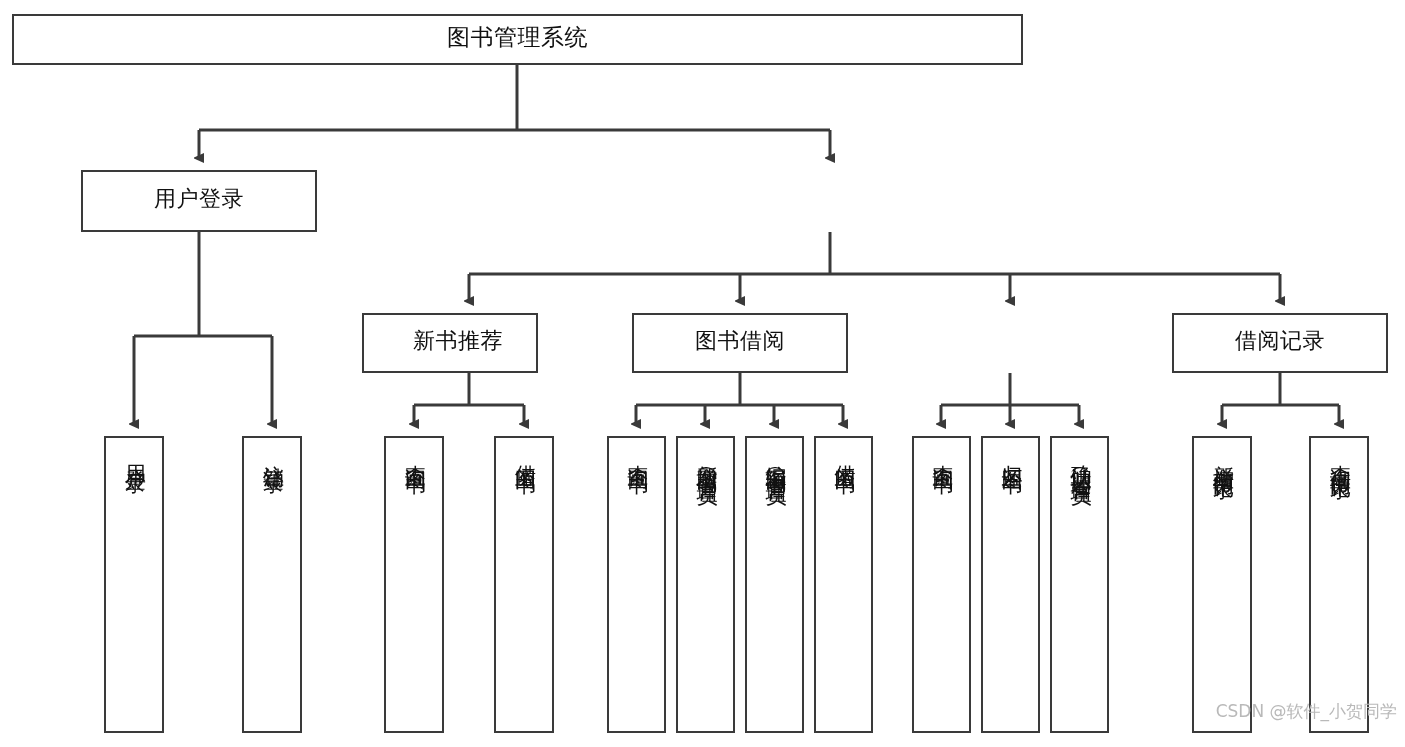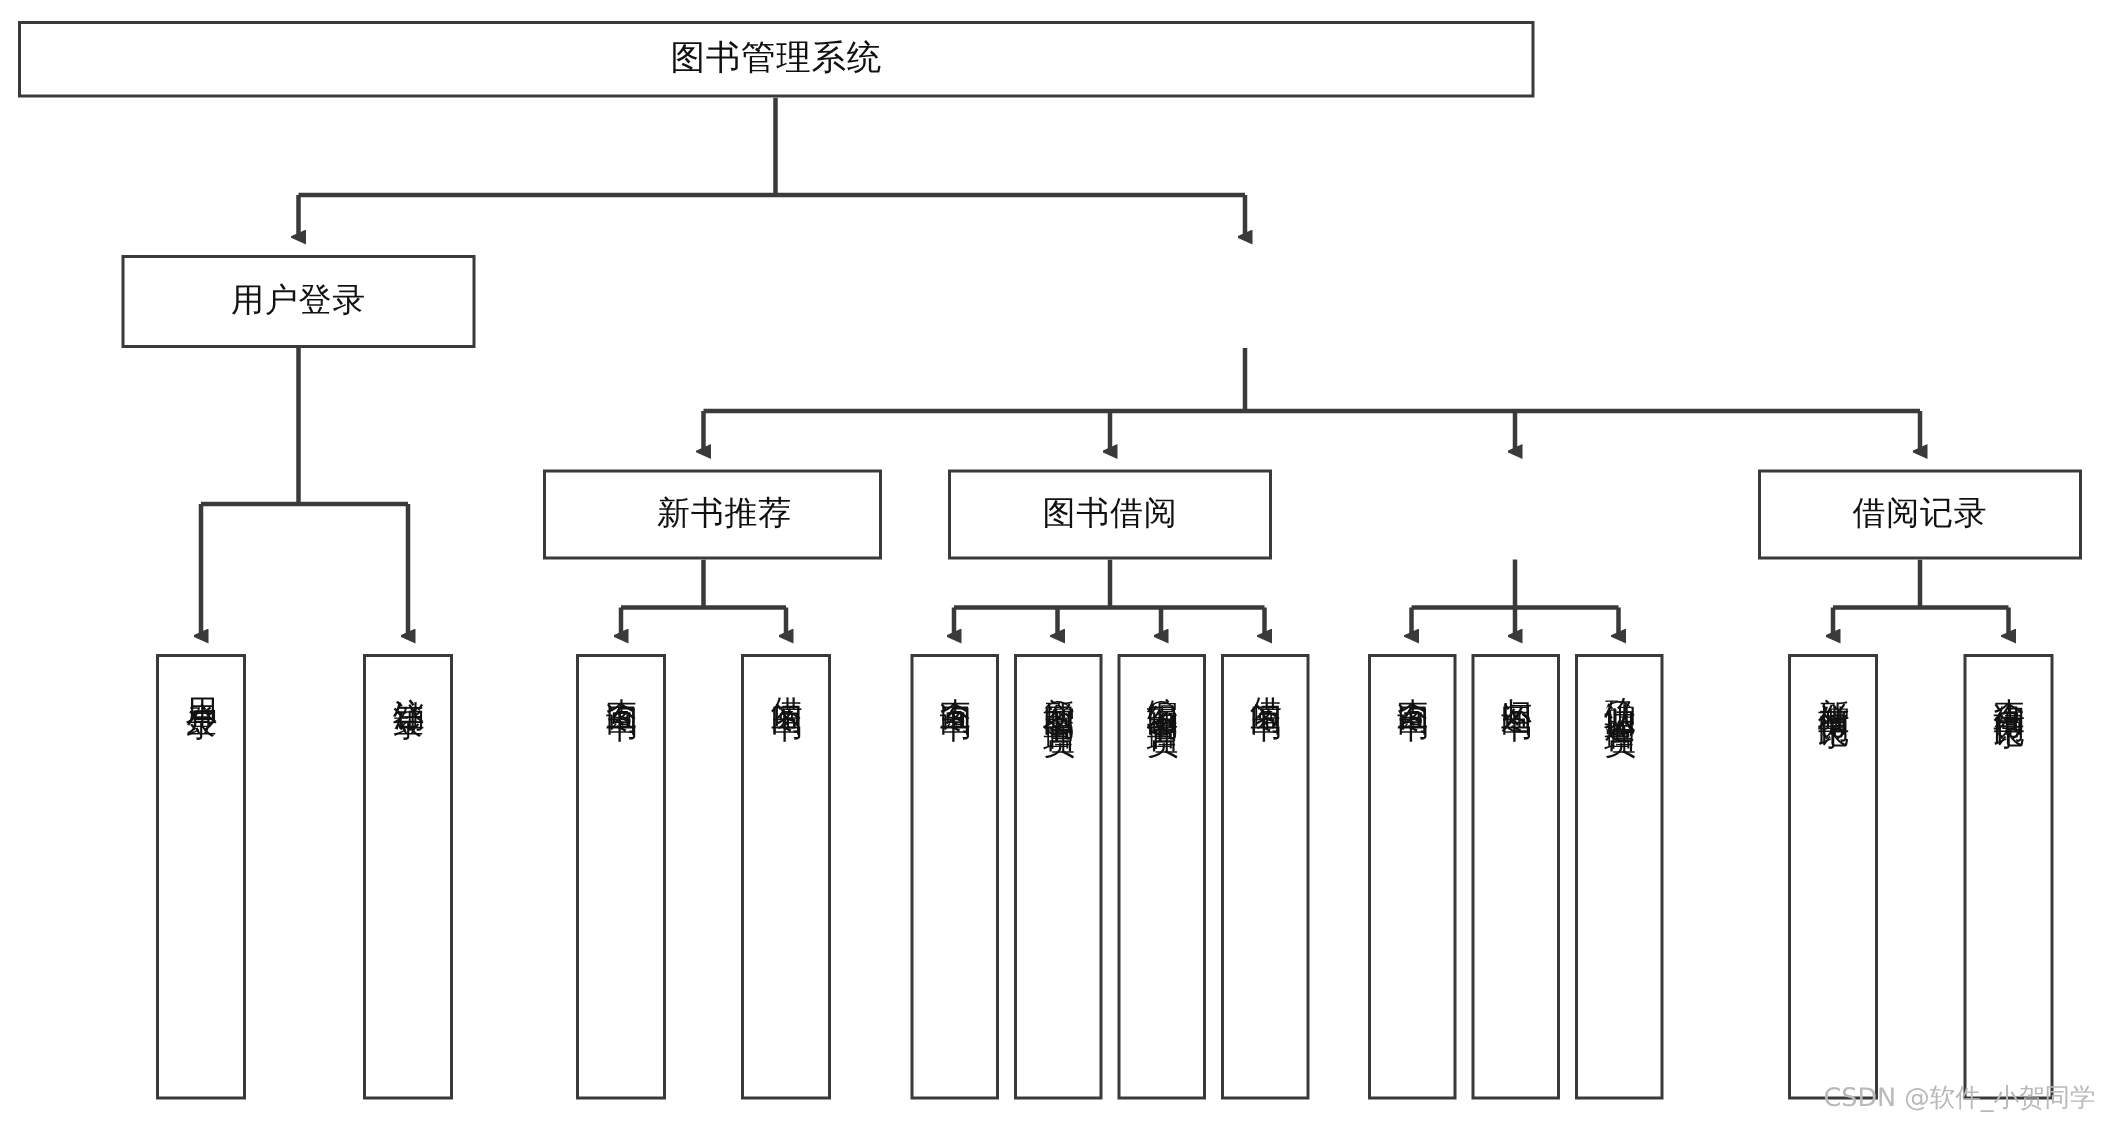--- a/index.html
+++ b/index.html
@@ -34,20 +34,21 @@
     align-items: center;
     justify-content: center;
     color: #111111;
     z-index: 2;
   }
   .node-label {
     display: block;
     text-align: right;
     line-height: 1.08;
     letter-spacing: 0.5px;
+    font-family: Liberation Mono, monospace;
   }
   .node.horiz .node-label {
     font-size: 22px;
   }
   .node.vert {
     align-items: flex-start;
     padding-top: 10px;
   }
   .node.vert .node-label {
     writing-mode: vertical-rl;
@@ -55,21 +56,21 @@
     font-size: 21px;
     letter-spacing: 3px;
     line-height: 1;
     white-space: nowrap;
     margin: 0 auto;
   }
   #root-node .node-label { font-size: 23px; }
   #watermark {
     position: absolute;
     right: 8px;
-    bottom: 4px;
+    bottom: 24px;
     font-size: 17px;
     color: #b9b9b9;
     z-index: 5;
     white-space: nowrap;
     font-family: "DejaVu Sans", "Liberation Sans", sans-serif;
   }
 </style>
 </head>
 <body>
 
@@ -127,21 +128,21 @@
   </svg>
 
   <div class="node horiz" id="root-node" style="left:12px; top:14px; width:1011px; height:51px;">
     <span class="node-label">图书管理系统</span>
   </div>
 
   <div class="node horiz" style="left:81px; top:170px; width:236px; height:62px;">
     <span class="node-label">用户登录</span>
   </div>
 
-  <div class="node horiz" style="left:362px; top:313px; width:226px; height:60px;padding-left:16px;">
+  <div class="node horiz" style="left:362px; top:313px; width:176px; height:60px;padding-left:16px;">
     <span class="node-label">新书推荐</span>
   </div>
   <div class="node horiz" style="left:632px; top:313px; width:216px; height:60px;">
     <span class="node-label">图书借阅</span>
   </div>
   <div class="node horiz" style="left:1172px; top:313px; width:216px; height:60px;">
     <span class="node-label">借阅记录</span>
   </div>
 
   <div class="node vert" style="left:104px; top:436px; width:60px; height:297px;">

